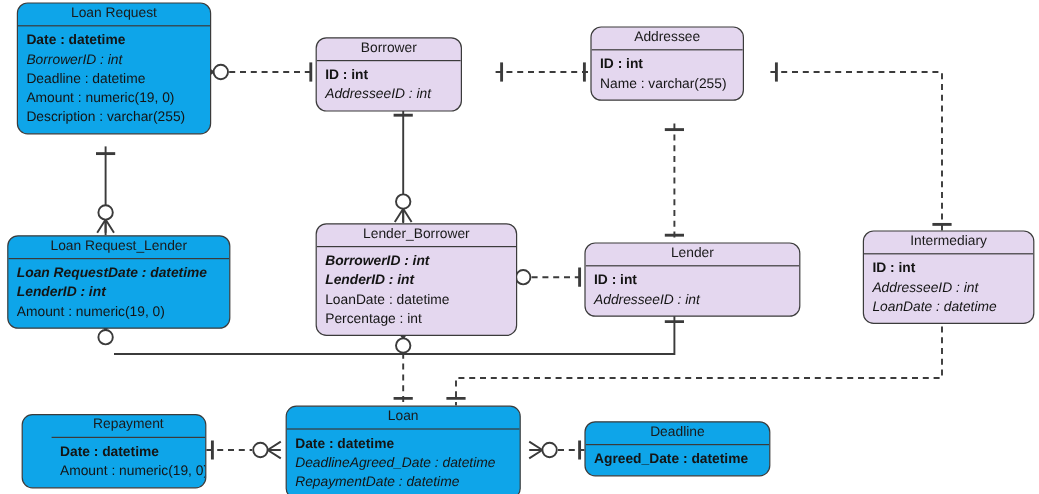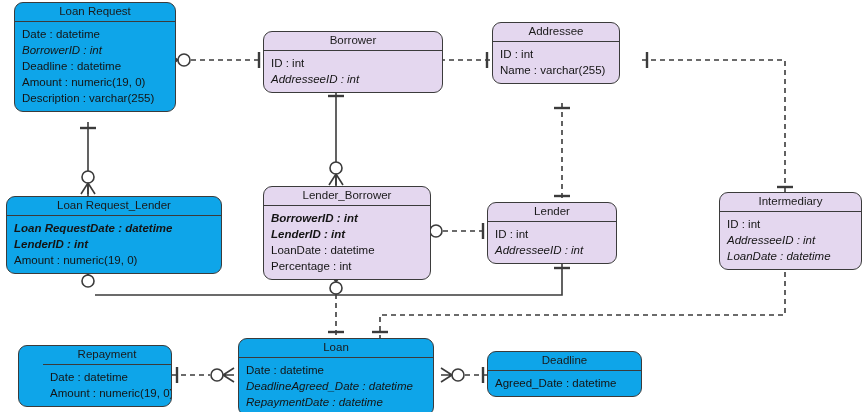--- a/index.html
+++ b/index.html
@@ -42,21 +42,21 @@
   }
   .ent-body {
     padding: 4px 7px 5px 7px;
   }
   .attr {
     font-size: 11.5px;
     color: #141414;
     line-height: 16px;
     white-space: nowrap;
   }
-  .attr.pk { font-weight: normal; }
+  .attr.pk { font-weight: bold; }
   .attr.fk { font-style: italic; }
   .attr.pkfk { font-weight: bold; font-style: italic; }
 </style>
 </head>
 <body>
 
 <svg id="diagram" viewBox="0 0 866 412" xmlns="http://www.w3.org/2000/svg">
   <g stroke="#3b3b3b" stroke-width="1.6" fill="none" stroke-linecap="butt">
 
     <g>
@@ -146,52 +146,52 @@
     <div class="entity yellow" style="left: 14px; top: 2px; width: 162px;">
       <div class="ent-title">Loan Request</div>
       <div class="ent-body">
         <div class="attr pk">Date : datetime</div>
         <div class="attr fk">BorrowerID : int</div>
         <div class="attr ">Deadline : datetime</div>
         <div class="attr ">Amount : numeric(19, 0)</div>
         <div class="attr ">Description : varchar(255)</div>
       </div>
     </div>
-    <div class="entity purple" style="left: 263px; top: 31px; width: 180px;">
+    <div class="entity purple" style="left: 263px; top: 31px; width: 122px;">
       <div class="ent-title">Borrower</div>
       <div class="ent-body">
         <div class="attr pk">ID : int</div>
         <div class="attr fk">AddresseeID : int</div>
       </div>
     </div>
     <div class="entity purple" style="left: 492px; top: 22px; width: 128px;">
       <div class="ent-title">Addressee</div>
       <div class="ent-body">
         <div class="attr pk">ID : int</div>
         <div class="attr ">Name : varchar(255)</div>
       </div>
     </div>
-    <div class="entity yellow" style="left: 6px; top: 196px; width: 216px;">
+    <div class="entity yellow" style="left: 6px; top: 196px; width: 186px;">
       <div class="ent-title">Loan Request_Lender</div>
       <div class="ent-body">
         <div class="attr pkfk">Loan RequestDate : datetime</div>
         <div class="attr pkfk">LenderID : int</div>
         <div class="attr ">Amount : numeric(19, 0)</div>
       </div>
     </div>
     <div class="entity purple" style="left: 263px; top: 186px; width: 168px;">
       <div class="ent-title">Lender_Borrower</div>
       <div class="ent-body">
         <div class="attr pkfk">BorrowerID : int</div>
         <div class="attr pkfk">LenderID : int</div>
         <div class="attr ">LoanDate : datetime</div>
         <div class="attr ">Percentage : int</div>
       </div>
     </div>
-    <div class="entity purple" style="left: 487px; top: 202px; width: 130px;">
+    <div class="entity purple" style="left: 487px; top: 202px; width: 180px;">
       <div class="ent-title">Lender</div>
       <div class="ent-body">
         <div class="attr pk">ID : int</div>
         <div class="attr fk">AddresseeID : int</div>
       </div>
     </div>
     <div class="entity purple" style="left: 719px; top: 192px; width: 143px;">
       <div class="ent-title">Intermediary</div>
       <div class="ent-body">
         <div class="attr pk">ID : int</div>

